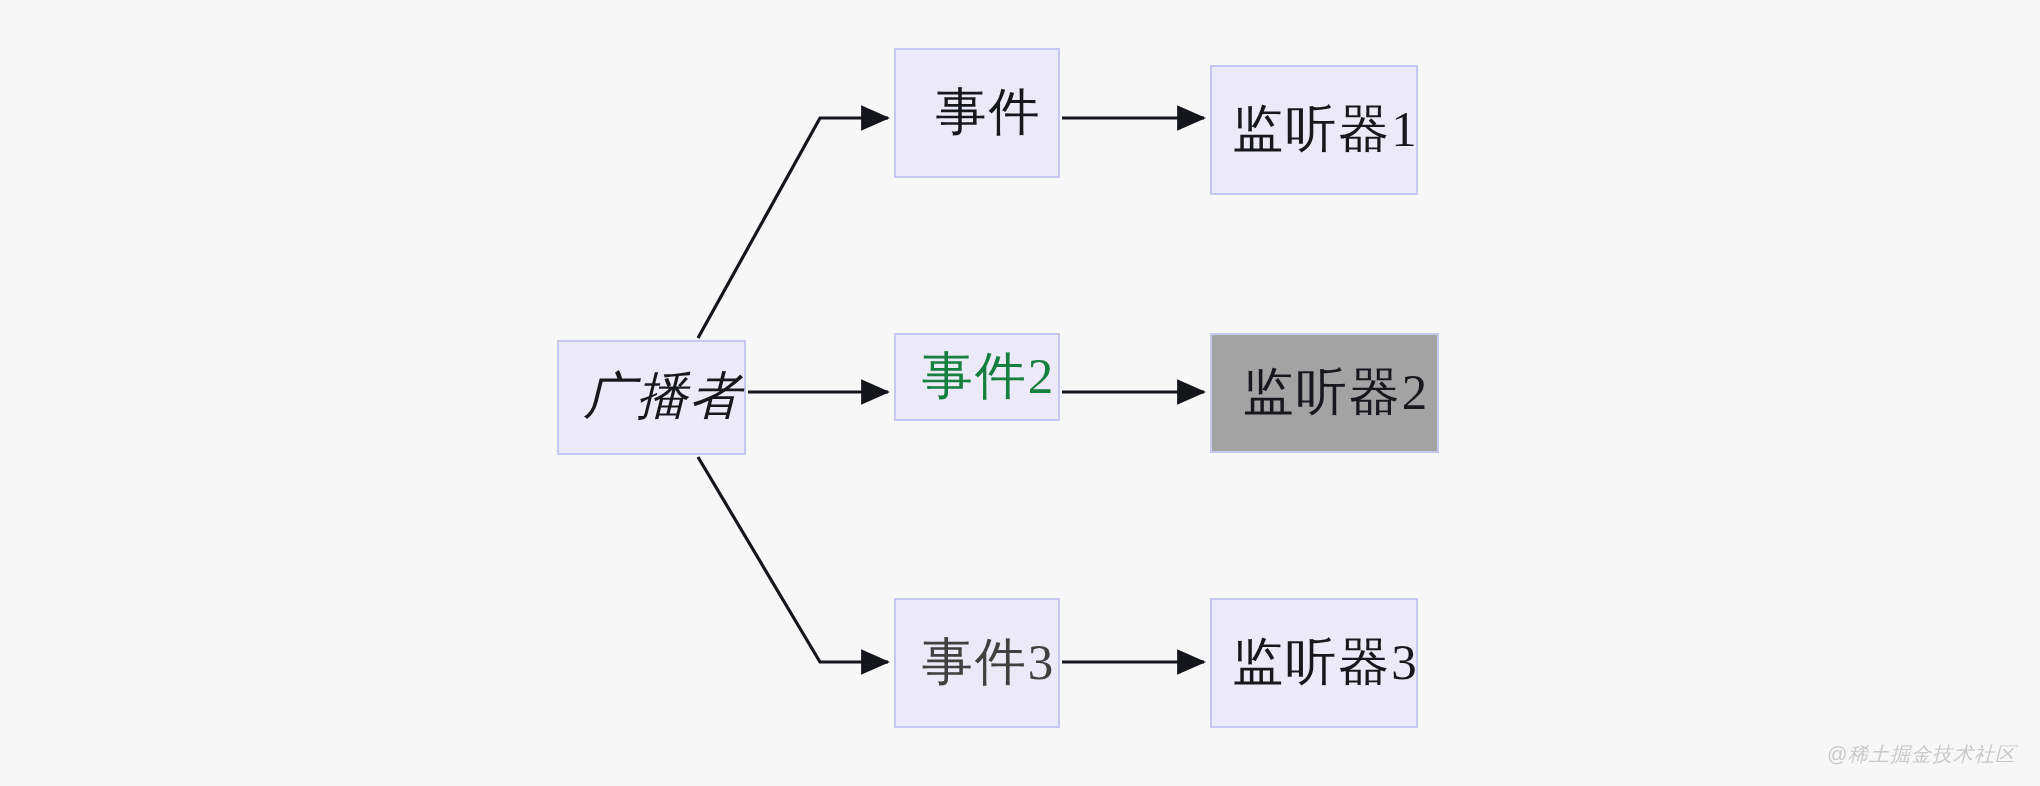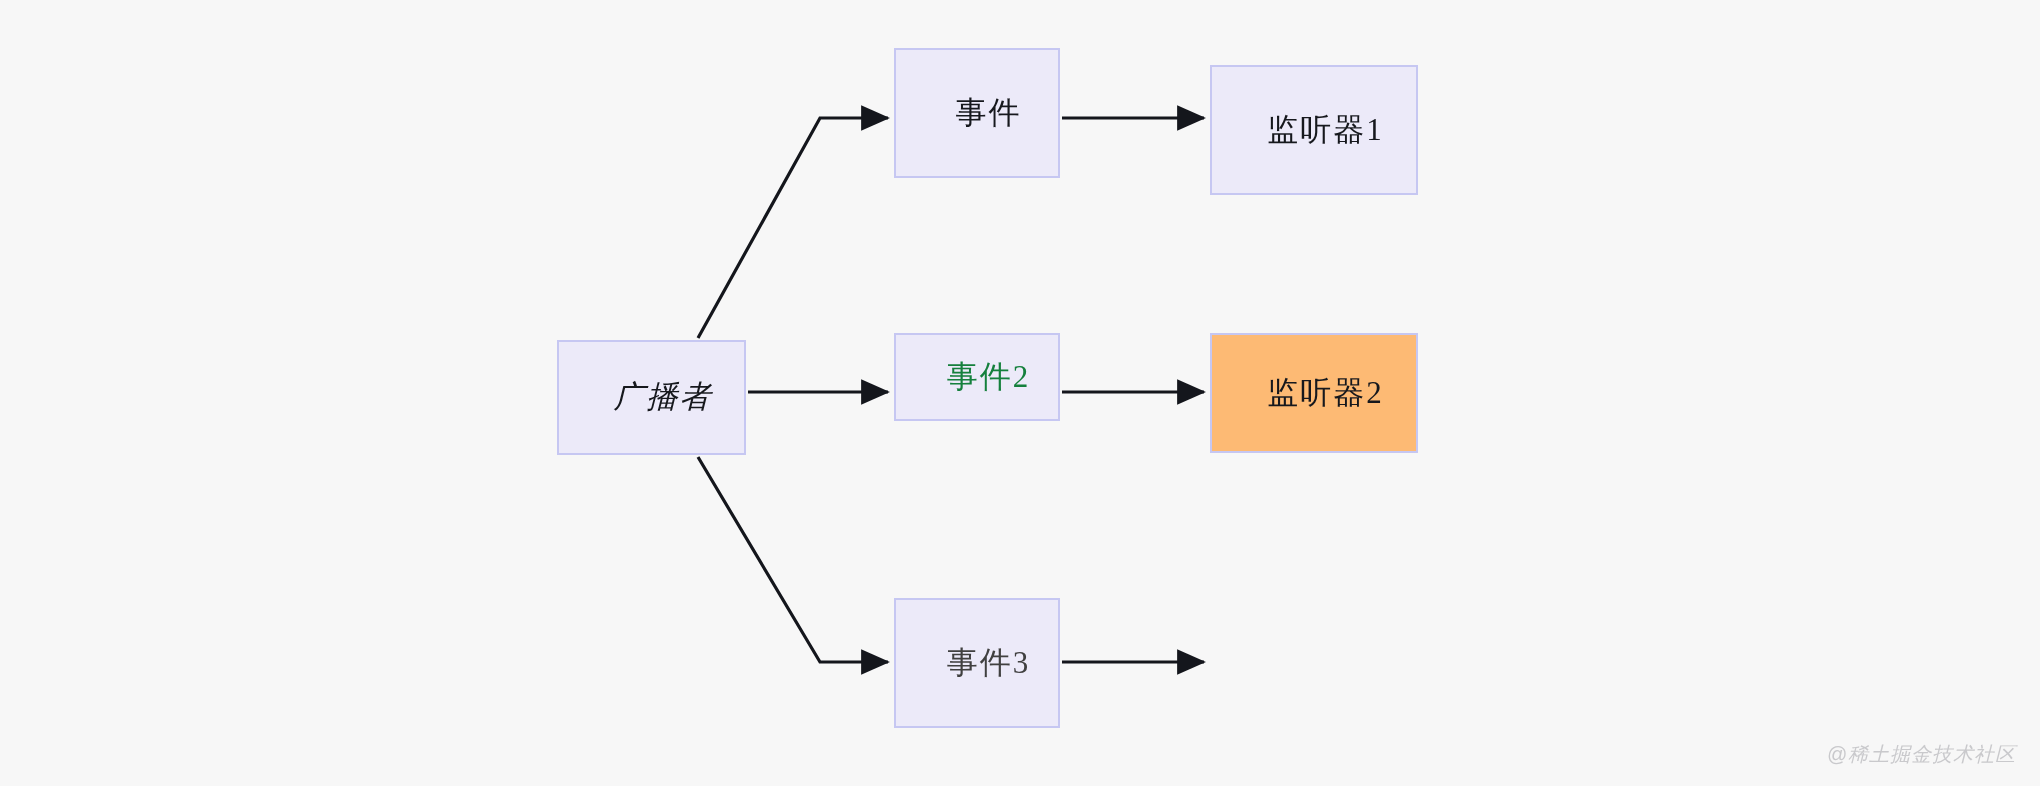--- a/index.html
+++ b/index.html
@@ -28,21 +28,21 @@
   }
   .node {
     position: absolute;
     box-sizing: border-box;
     background: #eceaf9;
     border: 2px solid #c6c7f2;
     display: flex;
     align-items: center;
     justify-content: center;
     color: #16181d;
-    font-size: 31px;
+    font-size: 51px;
     letter-spacing: 2px;
     line-height: 1;
     white-space: nowrap;
     font-family: "Liberation Serif", "DejaVu Serif", serif;
     padding-left: 23px;
   }
   .node-label {
     display: block;
     transform: translateY(-1px);
   }
@@ -89,24 +89,27 @@
   </div>
 
   <div class="node" style="left: 1210px; top: 65px; width: 208px; height: 130px; background: rgb(236, 234, 249); border-color: rgb(198, 199, 242); color: rgb(22, 24, 29);">
     <span class="node-label">监听器1</span>
   </div>
 
   <div class="node" style="left: 894px; top: 333px; width: 166px; height: 88px; background: rgb(236, 234, 249); border-color: rgb(198, 199, 242); color: #15803d;">
     <span class="node-label">事件2</span>
   </div>
 
-  <div class="node" style="left: 1210px; top: 333px; width: 208px; height: 120px; background: #fdba74; border-color: rgb(198, 199, 242); color: rgb(22, 24, 29);">
+  <div class="node" style="left: 1210px; top: 333px; width: 229px; height: 120px; background: #a3a3a3; border-color: rgb(198, 199, 242); color: rgb(22, 24, 29);">
     <span class="node-label">监听器2</span>
   </div>
 
   <div class="node" style="left: 894px; top: 598px; width: 166px; height: 130px; background: rgb(236, 234, 249); border-color: rgb(198, 199, 242); color: #404040;">
     <span class="node-label">事件3</span>
   </div>
 
+  <div class="node" style="left: 1210px; top: 598px; width: 208px; height: 130px; background: rgb(236, 234, 249); border-color: rgb(198, 199, 242); color: rgb(22, 24, 29);">
+    <span class="node-label">监听器3</span>
+  </div>
 
   <div class="watermark" style="color: rgb(201, 201, 204);">@稀土掘金技术社区</div>
 
 </div>
 
 </body></html>

